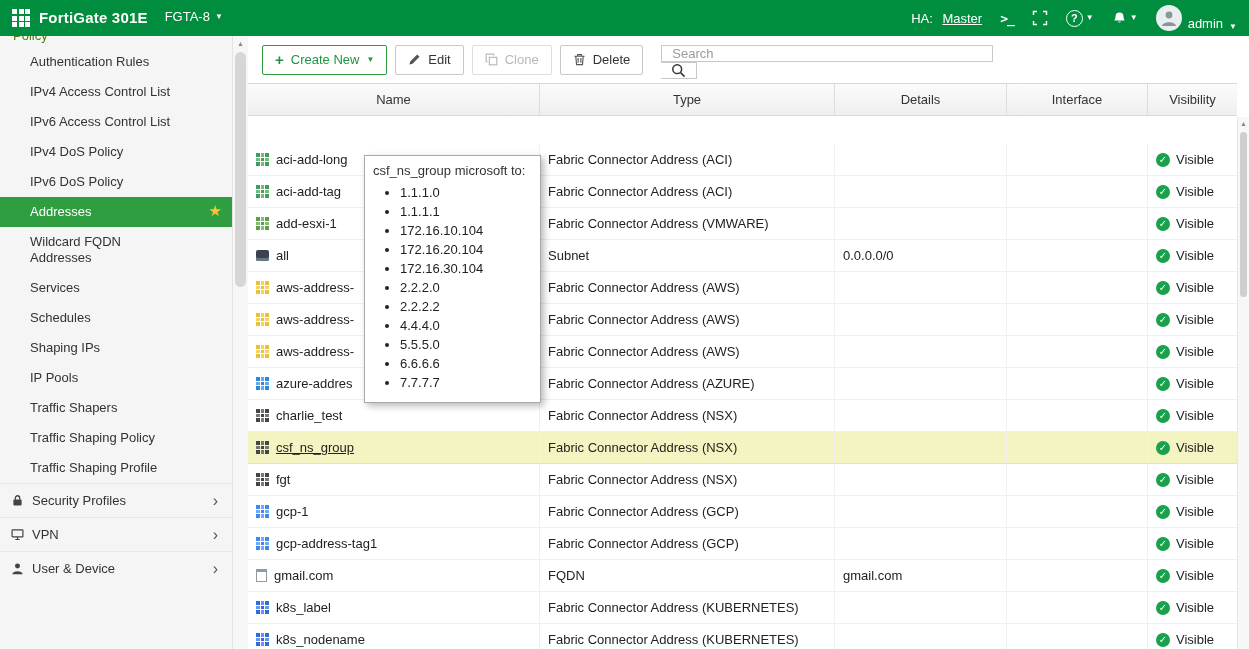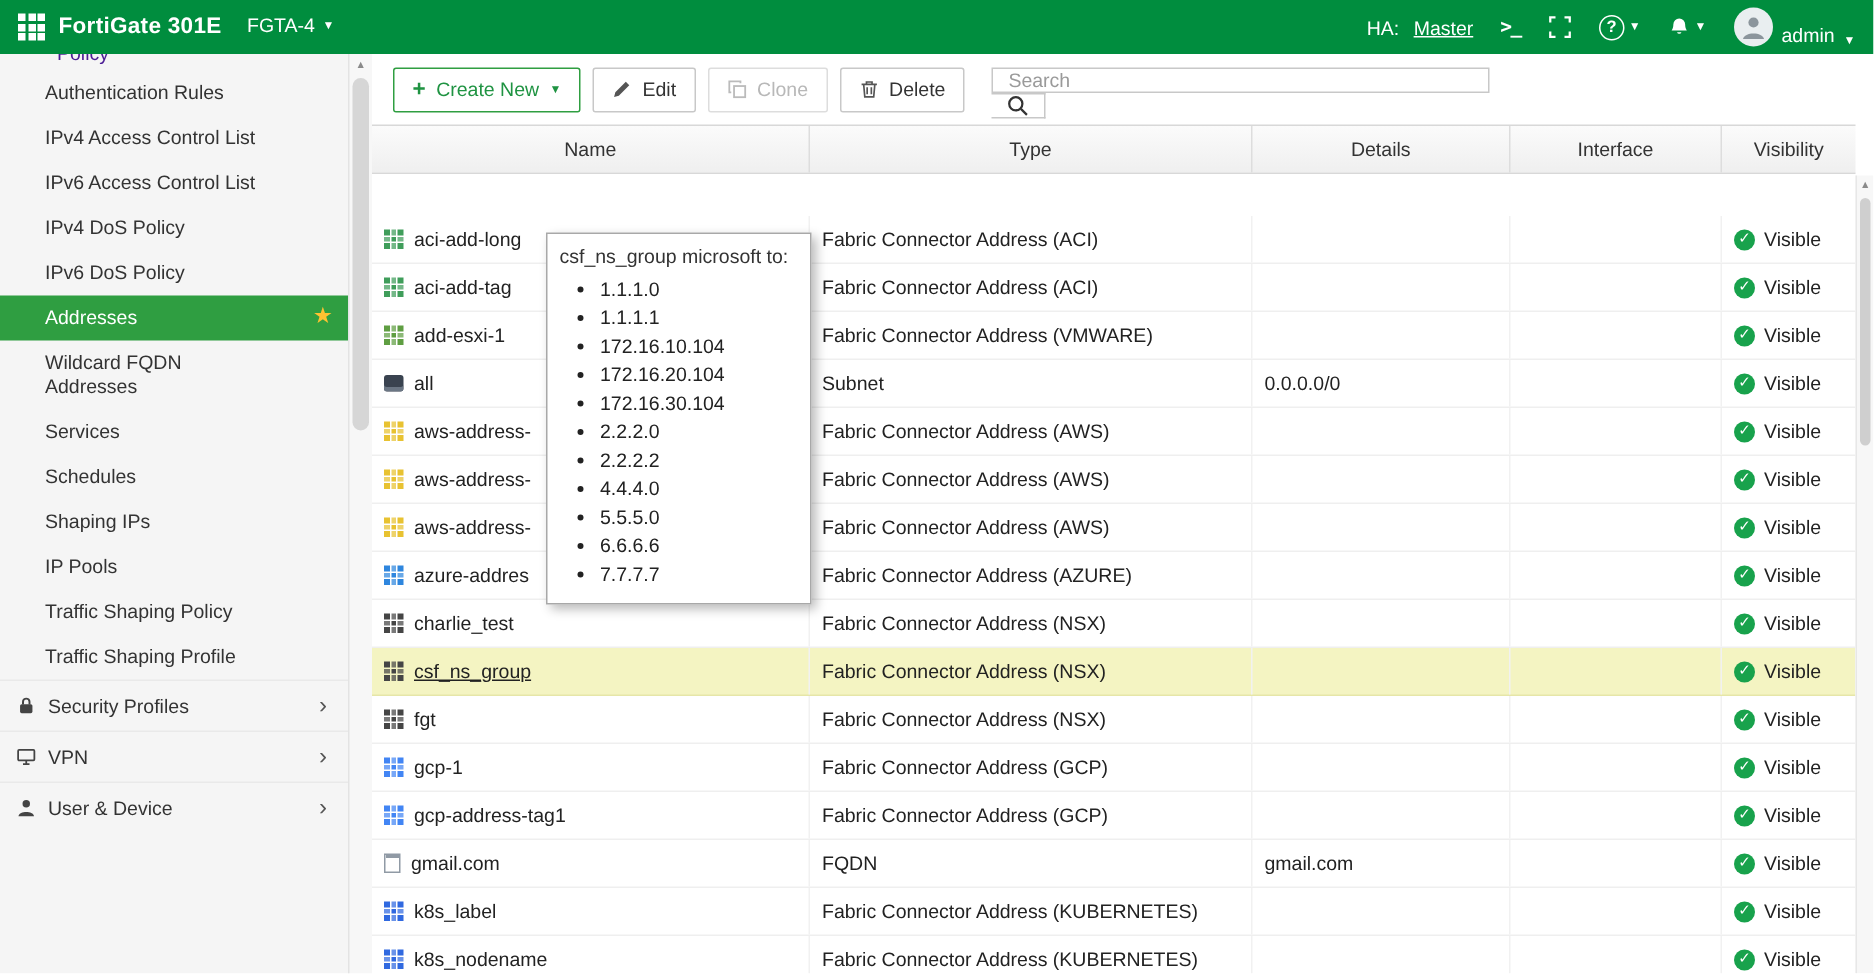--- a/index.html
+++ b/index.html
@@ -19,21 +19,21 @@
   .term{font-family:"DejaVu Sans Mono",monospace;font-weight:bold;font-size:13px;letter-spacing:-1px;}
   .help-circle{width:17px;height:17px;border:1.5px solid #fff;border-radius:50%;display:flex;align-items:center;justify-content:center;font-size:11px;font-weight:bold;}
   .avatar{width:26px;height:26px;border-radius:50%;background:#e9eef0;display:flex;align-items:center;justify-content:center;overflow:hidden;}
   .admin-group{display:flex;align-items:flex-end;gap:6px;cursor:pointer;}
 
   
   .main{display:flex;height:613px;}
 
   
   .sidebar{width:232px;background:#f5f5f5;font-size:13px;color:#333;overflow:hidden;}
-  .clipped{height:11px;overflow:hidden;padding-left:38px;color:#4c1d95;}
+  .clipped{height:11px;overflow:hidden;padding-left:13px;color:#4d7c0f;}
   .clipped span{display:block;margin-top:-8px;}
   .side-item{position:relative;padding:7px 36px 7px 30px;line-height:16px;cursor:pointer;}
   .side-item.selected{background:#2f9e41;color:#fff;}
   .side-label{display:inline-block;}
   .side-label.wrap{max-width:118px;}
   .star{position:absolute;right:10px;top:6px;color:#ffc231;font-size:15px;}
   .side-section{display:flex;align-items:center;gap:8px;padding:9px 10px;border-top:1px solid #e9e9e9;cursor:pointer;background:#f5f5f5;}
   .sec-icon{width:14px;display:flex;justify-content:center;}
   .sec-label{flex:1;}
   .chev{color:#555;font-size:16px;line-height:10px;padding-right:4px;}
@@ -97,21 +97,21 @@
         <i></i>
         <i></i>
         <i></i>
         <i></i>
         <i></i>
         <i></i>
         <i></i>
       </span>
     <span class="brand-name">FortiGate 301E</span>
     <span class="device">
-      <span>FGTA-4</span>
+      <span>FGTA-8</span>
       <span class="caret">▼</span>
     </span>
   </div>
   <div class="top-right">
     <span class="tb-icon">
       <span>HA:</span>&nbsp;<span class="ha-link">Master</span>
     </span>
     <span class="tb-icon term">&gt;_</span>
     <span class="tb-icon">
       <svg width="16" height="16" viewBox="0 0 16 16" fill="none" stroke="#fff" stroke-width="1.5">
@@ -152,20 +152,21 @@
         <div class="side-item"><span class="side-label">IPv4 Access Control List</span></div>
         <div class="side-item"><span class="side-label">IPv6 Access Control List</span></div>
         <div class="side-item"><span class="side-label">IPv4 DoS Policy</span></div>
         <div class="side-item"><span class="side-label">IPv6 DoS Policy</span></div>
         <div class="side-item selected"><span class="side-label">Addresses</span><span class="star">★</span></div>
         <div class="side-item"><span class="side-label wrap">Wildcard FQDN Addresses</span></div>
         <div class="side-item"><span class="side-label">Services</span></div>
         <div class="side-item"><span class="side-label">Schedules</span></div>
         <div class="side-item"><span class="side-label">Shaping IPs</span></div>
         <div class="side-item"><span class="side-label">IP Pools</span></div>
+        <div class="side-item"><span class="side-label">Traffic Shapers</span></div>
         <div class="side-item"><span class="side-label">Traffic Shaping Policy</span></div>
         <div class="side-item"><span class="side-label">Traffic Shaping Profile</span></div>
       </div>
     <div id="sidebar-sections">
         <div class="side-section">
           <span class="sec-icon">
             <svg width="13" height="13" viewBox="0 0 12 12">
               <rect x="2.2" y="5" width="7.6" height="5.6" rx="1" fill="#444"></rect>
               <path d="M4 5.2V3.6a2 2 0 0 1 4 0v1.6" fill="none" stroke="#444" stroke-width="1.2"></path>
             </svg>

